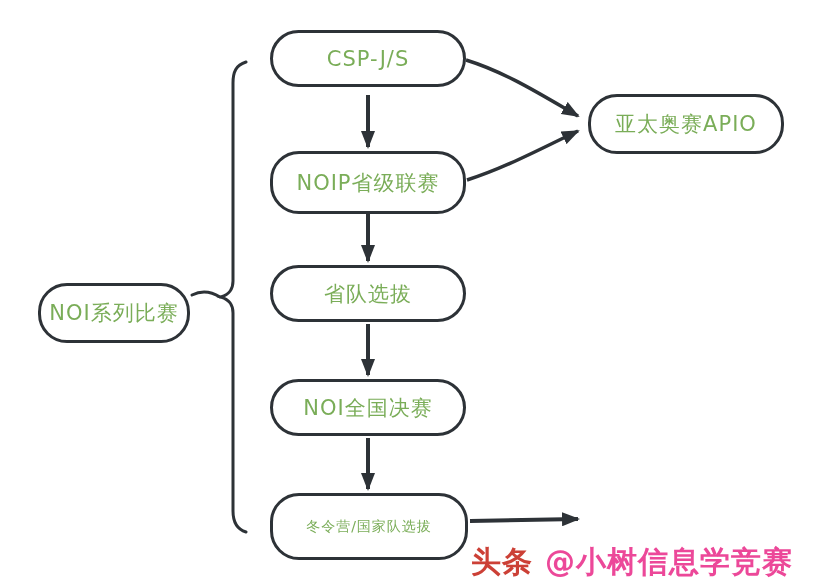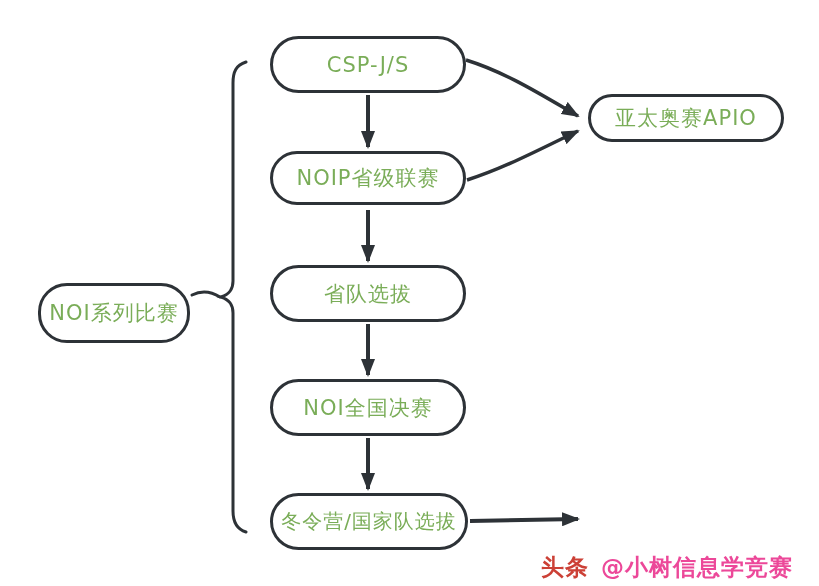--- a/index.html
+++ b/index.html
@@ -8,32 +8,32 @@
     background:#ffffff; overflow:hidden;
     font-family:"DejaVu Sans","Liberation Sans",sans-serif;
   }
   .edges-layer { position:absolute; left:0; top:0; width:819px; height:586px; }
   .node {
     position:absolute; box-sizing:border-box;
     display:flex; align-items:center; justify-content:center;
     background:#ffffff; border:3px solid #2d3237; border-radius:29px;
     color:#7aad58; font-size:21px; letter-spacing:1px; white-space:nowrap;
   }
-  .node-csp    { left:270px; top:36px;  width:196px; height:57px; }
-  .node-noip   { left:270px; top:151px; width:196px; height:54px; }
+  .node-csp    { left:270px; top:30px;  width:196px; height:57px; }
+  .node-noip   { left:270px; top:151px; width:196px; height:63px; }
   .node-prov   { left:270px; top:265px; width:196px; height:57px;align-items:center; }
   .node-noi    { left:270px; top:379px; width:196px; height:57px;text-align:right; }
-  .node-winter { left:270px; top:493px; width:198px; height:57px; font-size:20px; }
-  .node-apio   { left:588px; top:94px;  width:196px; height:48px; }
+  .node-winter { left:270px; top:493px; width:198px; height:67px; font-size:14px; }
+  .node-apio   { left:588px; top:94px;  width:196px; height:60px; }
   .node-ioi    { left:588px; top:493px; width:202px; height:54px; }
   .node-root   { left:38px;  top:263px; width:152px; height:60px;margin-top:20px; }
   .watermark {
     position:absolute; right:26px; bottom:3px;
     display:flex; align-items:baseline;
-    font-weight:bold; font-size:23px; letter-spacing:1px;
+    font-weight:bold; font-size:30px; letter-spacing:1px;
     text-shadow:-2px -2px 0 #fff, 2px -2px 0 #fff, -2px 2px 0 #fff,
                  2px 2px 0 #fff, 0 2px 0 #fff, 2px 0 0 #fff;
   }
   .wm-platform { color:#cc4036; margin-right:12px; }
   .wm-account  { color:#ec4899; }
 </style>
 </head>
 <body>
 
 <div class="canvas">

